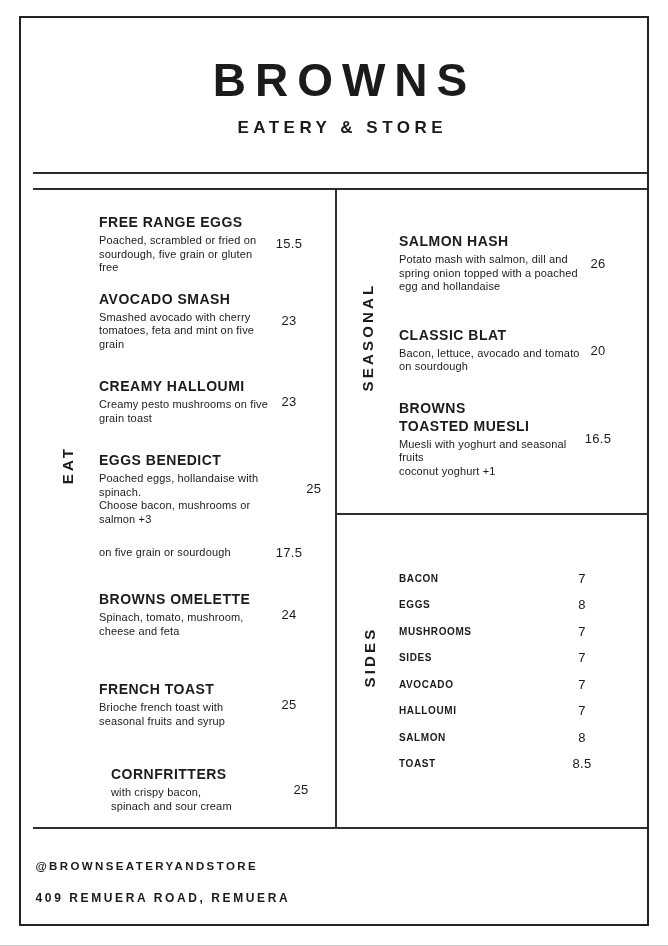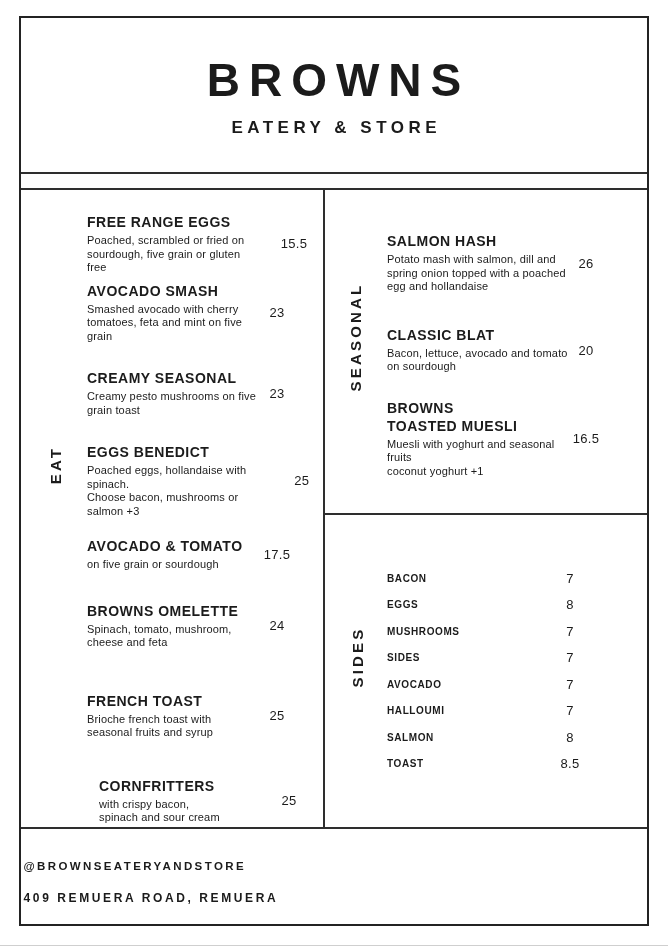--- a/index.html
+++ b/index.html
@@ -5,21 +5,21 @@
   :root{
     --ink:#1b1b1b;
     --line:#2e2e2e;
     --frame:#232323;
     --bg:#ffffff;
   }
   *{margin:0;padding:0;box-sizing:border-box;}
   html,body{background:#fff;}
   body{font-family:"Liberation Sans", sans-serif;color:var(--ink);}
   .page{position:relative;width:668px;height:946px;background:var(--bg);overflow:hidden;border-bottom:1px solid #cfcfcf;}
-  .frame{position:absolute;left:19px;top:16px;width:630px;height:910px;border:2px solid var(--frame);display:flex;flex-direction:column;background:var(--bg);}
+  .frame{position:absolute;left:19px;top:16px;width:630px;height:910px;border:2px solid var(--frame);display:flex;flex-direction:column;background:var(--bg);padding-left:12px;}
 
   
   .header{height:156px;border-bottom:2px solid var(--line);display:flex;flex-direction:column;align-items:center;justify-content:center;padding-top:4px;}
   .title{font-size:46px;font-weight:700;letter-spacing:9px;padding-left:9px;line-height:1;}
   .subtitle{font-size:17px;font-weight:700;letter-spacing:4.5px;padding-left:4.5px;margin-top:15px;}
 
   
   .band{height:16px;border-bottom:2px solid var(--line);}
 
   
@@ -30,21 +30,21 @@
   .label-sides{left:336px;top:467px;}
 
   .col-left{width:304px;border-right:2px solid var(--line);padding:23px 0 0 66px;}
   .item{display:flex;align-items:center;}
   .item-text{width:168px;}
   .item-name{font-size:14px;font-weight:700;letter-spacing:.5px;line-height:18px;margin-bottom:3px;white-space:pre;}
   .item-desc{font-size:11px;line-height:13.5px;letter-spacing:.15px;white-space:pre;}
   .item-price{width:44px;text-align:center;font-size:13px;letter-spacing:.3px;}
 
   .eat-items .item{margin-bottom:26px;}
-  .eat-items .item:nth-child(1){margin-bottom:7px;gap:17px;}
+  .eat-items .item:nth-child(1){margin-bottom:15px;}
   .eat-items .item:nth-child(4){margin-bottom:19px;gap:32px;}
   .eat-items .item:nth-child(5){margin-bottom:30px;}
   .eat-items .item:nth-child(6){margin-bottom:42px;}
   .eat-items .item:nth-child(7){margin-bottom:37px;}
   .eat-items .item:last-child{margin-bottom:8px;justify-content:center;}
 
   .col-right{flex:1;display:flex;flex-direction:column;}
   .seasonal{height:325px;border-bottom:2px solid var(--line);padding:42px 0 0 62px;}
   .seasonal .item{position:relative;width:250px;display:block;}
   .seasonal .item-text{width:212px;}
@@ -98,41 +98,40 @@
               <div class="item-name">AVOCADO SMASH</div>
               <div class="item-desc">Smashed avocado with cherry
 tomatoes, feta and mint on five
 grain</div>
             </div>
             <div class="item-price">23</div>
           </div>
 
           <div class="item">
             <div class="item-text">
-              <div class="item-name">CREAMY SEASONAL</div>
+              <div class="item-name">CREAMY HALLOUMI</div>
               <div class="item-desc">Creamy pesto mushrooms on five
 grain toast</div>
             </div>
             <div class="item-price">23</div>
           </div>
 
           <div class="item">
             <div class="item-text">
               <div class="item-name">EGGS BENEDICT</div>
               <div class="item-desc">Poached eggs, hollandaise with
 spinach.
 Choose bacon, mushrooms or
 salmon +3</div>
             </div>
             <div class="item-price">25</div>
           </div>
 
           <div class="item">
             <div class="item-text">
-              <div class="item-name">AVOCADO &amp; TOMATO</div>
               <div class="item-desc">on five grain or sourdough</div>
             </div>
             <div class="item-price">17.5</div>
           </div>
 
           <div class="item">
             <div class="item-text">
               <div class="item-name">BROWNS OMELETTE</div>
               <div class="item-desc">Spinach, tomato, mushroom,
 cheese and feta</div>

